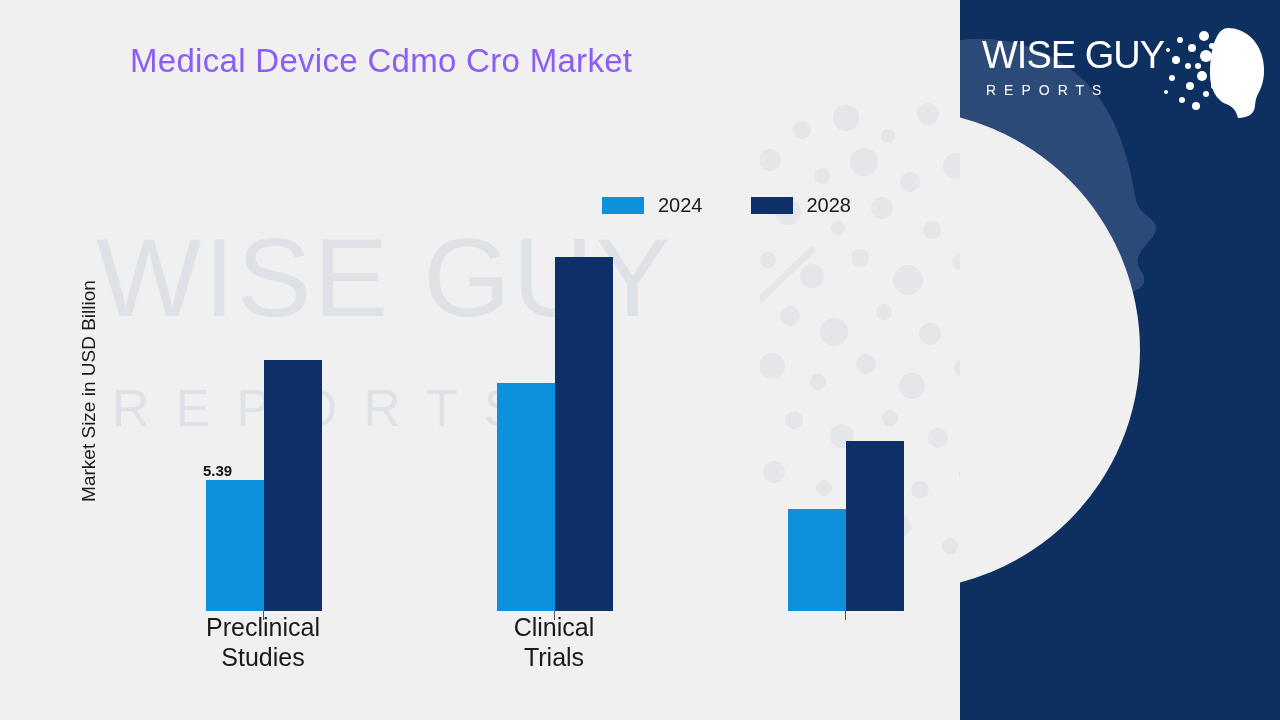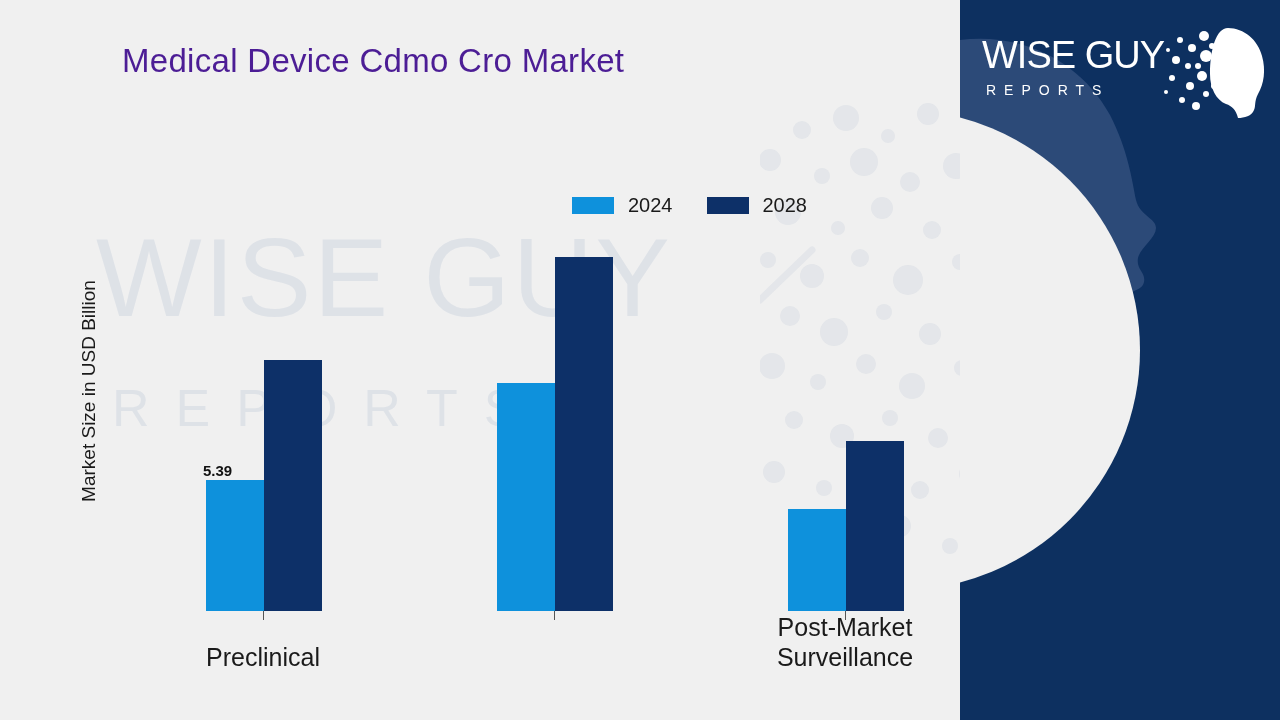--- a/index.html
+++ b/index.html
@@ -14,36 +14,36 @@
   
   #chart-panel { position:absolute; left:0; top:0; width:960px; height:720px; overflow:hidden; }
 
   
   .wm { position:absolute; color:#d9dee5; opacity:.75; font-family:"Liberation Sans", sans-serif; user-select:none; }
   .wm-main { left:96px; top:222px; font-size:112px; letter-spacing:2px; font-weight:400; line-height:1; }
   .wm-sub  { left:112px; top:382px; font-size:52px; letter-spacing:26px; font-weight:400; line-height:1; }
   .wm-dots { position:absolute; left:760px; top:100px; width:260px; height:470px; opacity:.55; }
 
   #title {
-    position:absolute; left:122px; top:42px;
-    font-size:33px; color:#4c1d95; letter-spacing:.3px;
+    position:absolute; left:130px; top:42px;
+    font-size:33px; color:#8b5cf6; letter-spacing:.3px;
     font-family:"Liberation Sans", sans-serif; white-space:nowrap;
   }
 
   
   #ylabel {
     position:absolute; left:-96px; top:380px;
     width:370px; text-align:center;
     transform:rotate(-90deg);
     font-size:19px; color:#1a1a1a;
     font-family:"Liberation Sans", sans-serif;
   }
 
   
-  #legend { position:absolute; left:572px; top:194px; display:flex; align-items:center; gap:34px; }
+  #legend { position:absolute; left:602px; top:194px; display:flex; align-items:center; gap:48px; }
   .lg-item { display:flex; align-items:center; gap:14px; }
   .lg-swatch { width:42px; height:17px; display:block; }
   .lg-text { font-size:20px; color:#1a1a1a; font-family:"Liberation Sans", sans-serif; }
 
   
   #plot { position:absolute; left:0; top:4px; width:960px; height:720px; }
   .bar { position:absolute; bottom:113px; width:58px; }
   .bar-label {
     position:absolute; font-size:15px; font-weight:bold; color:#111;
     font-family:"Liberation Sans", sans-serif; white-space:nowrap;
@@ -154,33 +154,34 @@
     </div>
 
     <div id="plot">
 
       <div class="bar" style="left:206px; height:131px; background:#0e91dc;"></div>
       <div class="bar-label" style="left:203px; top:458px;">5.39</div>
       <div class="bar" style="left:264px; height:251px; background:#0d3068;"></div>
       <div class="tick" style="left:263px;"></div>
       <div class="cat-label" style="left:163px;">
         <div>Preclinical</div>
+        <div>Studies</div>
       </div>
 
       <div class="bar" style="left:497px; height:228px; background:#0e91dc;"></div>
       <div class="bar" style="left:555px; height:354px; background:#0d3068;"></div>
       <div class="tick" style="left:554px;"></div>
+      <div class="cat-label" style="left:454px;">
+        <div>Clinical</div>
+        <div>Trials</div>
+      </div>
 
       <div class="bar" style="left:788px; height:102px; background:#0e91dc;"></div>
       <div class="bar" style="left:846px; height:170px; background:#0d3068;"></div>
       <div class="tick" style="left:845px;"></div>
-      <div class="cat-label" style="left:745px;">
-        <div>Post-Market</div>
-        <div>Surveillance</div>
-      </div>
 
     </div>
   </div>
 
   <div id="brand-panel">
 
     <svg style="position:absolute; left:0; top:20px; width:260px; height:420px;" viewBox="0 0 260 420">
       <path d="M0,20 C60,12 120,40 150,95 C168,130 172,160 176,180
                C180,196 196,198 196,208 C196,218 180,228 178,238
                C176,250 186,252 184,262 C182,272 168,270 164,278

